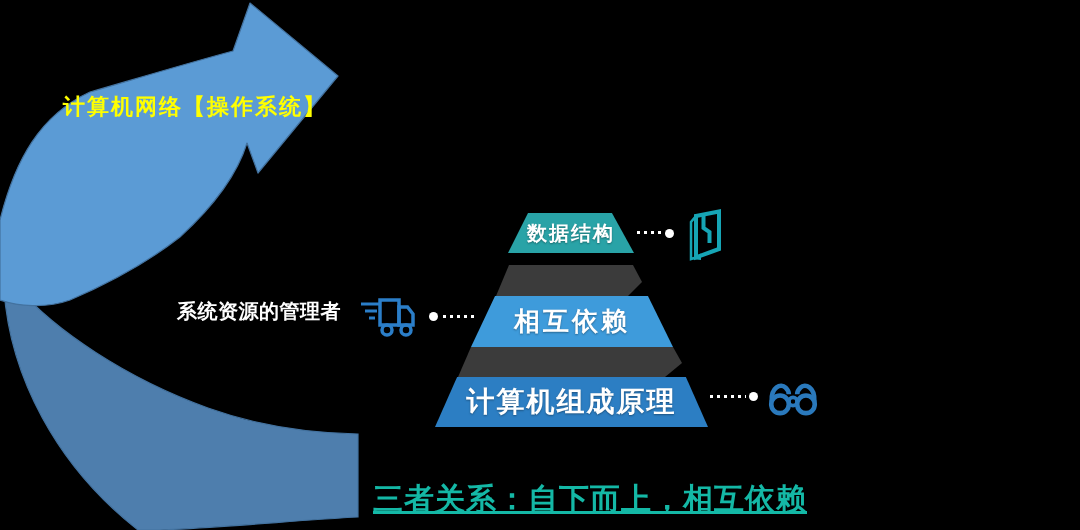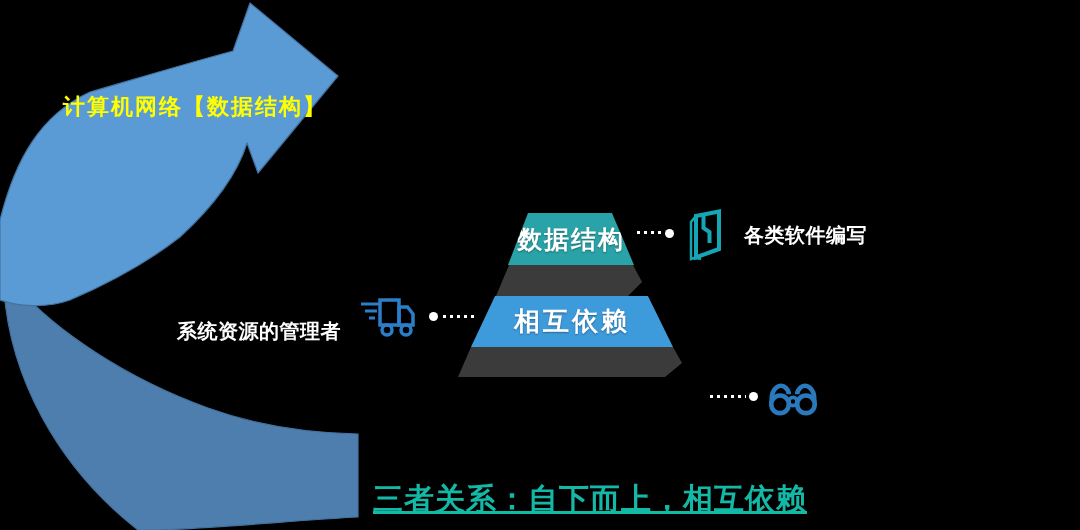--- a/index.html
+++ b/index.html
@@ -10,21 +10,21 @@
   }
   .abs{position:absolute;}
   #bg-svg{position:absolute;left:0;top:0;width:1080px;height:530px;}
   .slide-text{white-space:nowrap;font-weight:bold;}
   .title-text{left:63px;top:92px;font-size:22px;letter-spacing:2px;}
   .footer-text{left:373px;top:479px;font-size:30px;letter-spacing:1px;}
   .pyr-layer{
     display:flex;align-items:center;justify-content:center;
     color:#fff;font-weight:bold;text-shadow:0 1px 2px rgba(0,0,0,.35);
   }
-  .pyr-l1{left:508px;top:213px;width:126px;height:52px;font-size:25px;letter-spacing:2px;
+  .pyr-l1{left:508px;top:213px;width:126px;height:40px;font-size:20px;letter-spacing:2px;
     clip-path:polygon(15.9% 0,82.5% 0,100% 100%,0 100%);}
   .pyr-l2{left:471px;top:296px;width:202px;height:51px;font-size:26px;letter-spacing:3px;
     clip-path:polygon(11.9% 0,87.6% 0,100% 100%,0 100%);}
   .pyr-l3{left:435px;top:377px;width:273px;height:50px;font-size:28px;letter-spacing:2px;
     clip-path:polygon(8.1% 0,91.9% 0,100% 100%,0 100%);}
   .side-label{color:#fff;font-weight:bold;white-space:nowrap;font-size:20px;letter-spacing:.5px;}
   .dots{
     height:5px;
     background-image:radial-gradient(circle 2px at 2.5px 2.5px,#fff 95%,rgba(255,255,255,0));
     background-size:7px 5px;background-repeat:repeat-x;
@@ -49,40 +49,42 @@
              C 45 309 18 306 0 300
              L 0 220
              C 15 160 40 115 90 92
              C 135 79 185 64 233 51 Z" style="fill: rgb(91, 155, 213); stroke: rgb(67, 114, 159);"></path>
 
     <polygon points="509,265 633,265 642,282 628,296 496,296" style="fill: rgb(59, 59, 59);"></polygon>
 
     <polygon points="471,347 673,347 682,363 665,377 458,377" style="fill: rgb(59, 59, 59);"></polygon>
   </svg>
 
-  <div class="abs slide-text title-text" style="color: rgb(255, 255, 0);">计算机网络【数据结构】</div>
+  <div class="abs slide-text title-text" style="color: rgb(255, 255, 0);">计算机网络【操作系统】</div>
 
   <div class="abs pyr-layer pyr-l1" style="background-color: rgb(41, 163, 167); color: rgb(255, 255, 255);">
     <span>数据结构</span>
   </div>
   <div class="abs pyr-layer pyr-l2" style="background-color: rgb(62, 155, 219); color: rgb(255, 255, 255);">
     <span>相互依赖</span>
+  </div>
+  <div class="abs pyr-layer pyr-l3" style="background-color: rgb(44, 126, 195); color: rgb(255, 255, 255);">
+    <span>计算机组成原理</span>
   </div>
 
   <div class="abs dots" style="left:636px;top:230px;width:27px;"></div>
   <div class="abs big-dot" style="left: 665px; top: 229px; background-color: rgb(255, 255, 255);"></div>
   <svg class="abs icon-svg" style="left: 687px; top: 209px; color: rgb(22, 165, 181);" width="38" height="52" viewBox="0 0 38 52">
     <path d="M9 7 L32 2.5 L32 40 L9 48.5 Z" fill="none" stroke="currentColor" stroke-width="4"></path>
     <path d="M16.5 5.5 L16.5 19 L22.5 23 L22.5 34" fill="none" stroke="currentColor" stroke-width="4"></path>
     <path d="M9 7 L4 13 L4 50 L9 48.5" fill="none" stroke="currentColor" stroke-width="2.5"></path>
     <path d="M4 50 L14 44.5 L14 51 Z" fill="currentColor" stroke="none"></path>
   </svg>
-  <div class="abs side-label" style="left:744px;top:222px;">各类软件编写</div>
 
-  <div class="abs side-label" style="left:177px;top:318px;">系统资源的管理者</div>
+  <div class="abs side-label" style="left:177px;top:298px;">系统资源的管理者</div>
   <svg class="abs icon-svg" style="left: 359px; top: 294px; color: rgb(43, 126, 200);" width="58" height="46" viewBox="0 0 58 46">
     <path d="M2 10 H21" stroke="currentColor" stroke-width="3" fill="none"></path>
     <path d="M6 17 H18" stroke="currentColor" stroke-width="3" fill="none"></path>
     <path d="M10 24 H16 " stroke="currentColor" stroke-width="3" fill="none"></path>
     <rect x="21" y="6" width="19" height="25" fill="none" stroke="currentColor" stroke-width="3.5"></rect>
     <path d="M40 13 H48.5 L54 20 V31 H40 Z" fill="none" stroke="currentColor" stroke-width="3.5"></path>
     <circle cx="28" cy="36" r="5" fill="none" stroke="currentColor" stroke-width="3.5"></circle>
     <circle cx="47" cy="36" r="5" fill="none" stroke="currentColor" stroke-width="3.5"></circle>
   </svg>
   <div class="abs big-dot" style="left: 429px; top: 312px; background-color: rgb(255, 255, 255);"></div>

